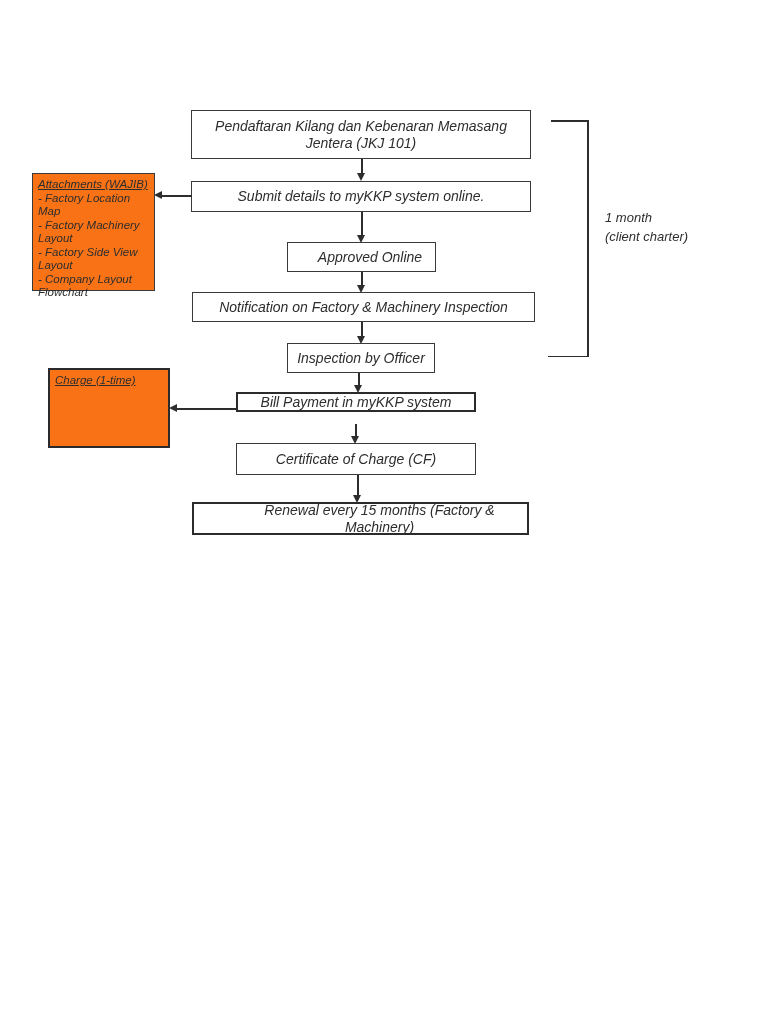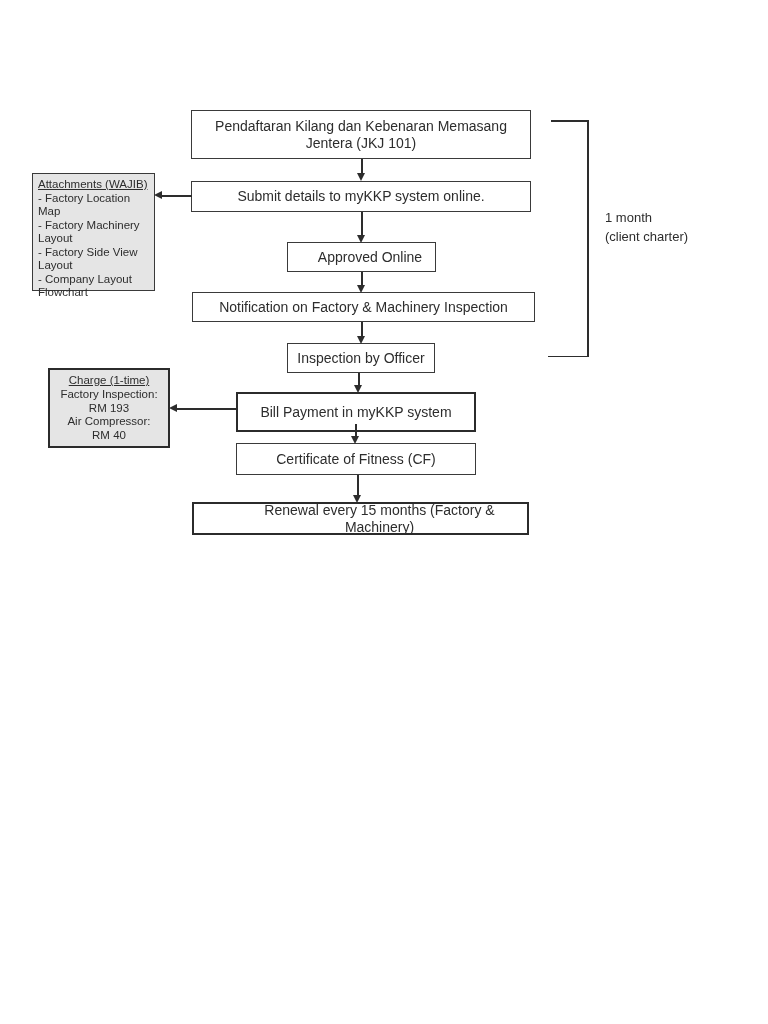--- a/index.html
+++ b/index.html
@@ -1,15 +1,15 @@
 <!DOCTYPE html>
 <html><head>
 <meta charset="utf-8">
 <style>
-  * { margin: 0; padding: 0; box-sizing: border-box; }
+  * { margin: 0; padding: 0; box-sizing: border-box; font-style: italic; }
   html, body { background: #ffffff; }
   body { font-family: "Liberation Sans", sans-serif; }
   #page {
     position: relative;
     width: 768px;
     height: 1024px;
     background: #ffffff;
     overflow: hidden;
     color: #2d2d2d;
   }
@@ -23,28 +23,28 @@
     text-align: center;
     font-size: 14px;
     line-height: 17px;
     color: #2d2d2d;
     padding: 2px 6px;
   }
   .flow-box.bold-border { border-width: 2.2px; border-color: #2b2b2b; }
   .note-box {
     position: absolute;
     border: 1.6px solid #3a3a3a;
-    background: #e5e5e5;
+    background: #f97316;
     font-size: 11.5px;
     color: #2d2d2d;
     padding: 4px 5px 18px 5px;
   }
   .note-box .heading { text-decoration: underline; }
   #attachments-note { line-height: 13.5px; }
-  #charge-note { line-height: 13.8px; border-width: 2.2px; border-color: #2b2b2b; text-align: center; }
+  #charge-note { line-height: 13.8px; border-width: 2.2px; border-color: #2b2b2b; }
   .vline { position: absolute; width: 2px; background: #2d2d2d; }
   .hline { position: absolute; height: 2px; background: #2d2d2d; }
   .thinv { position: absolute; width: 1.5px; background: #2d2d2d; }
   .thinh { position: absolute; height: 1.5px; background: #2d2d2d; }
   .head-down {
     position: absolute; width: 0; height: 0;
     border-left: 4.5px solid transparent;
     border-right: 4.5px solid transparent;
     border-top: 8px solid #2d2d2d;
   }
@@ -81,26 +81,26 @@
   </div>
 
   <div class="flow-box" style="left:192px; top:292px; width:343px; height:30px;">
     <span>Notification on Factory &amp; Machinery Inspection</span>
   </div>
 
   <div class="flow-box" style="left:287px; top:343px; width:148px; height:30px;">
     <span>Inspection by Officer</span>
   </div>
 
-  <div class="flow-box bold-border" style="left:236px; top:392px; width:240px; height:40px;">
+  <div class="flow-box bold-border" style="left:236px; top:392px; width:240px; height:20px;">
     <span>Bill Payment in myKKP system</span>
   </div>
 
   <div class="flow-box" style="left:236px; top:443px; width:240px; height:32px;">
-    <span>Certificate of Fitness (CF)</span>
+    <span>Certificate of Charge (CF)</span>
   </div>
 
   <div class="flow-box bold-border" style="left:192px; top:502px; width:337px; height:33px;padding-left:44px;">
     <span>Renewal every 15 months (Factory &amp; Machinery)</span>
   </div>
 
   <div class="note-box" id="attachments-note" style="left:32px; top:173px; width:123px; height:118px;">
     <div class="heading">Attachments (WAJIB)</div>
     <div>
         <div>- Factory Location Map</div>
@@ -108,26 +108,20 @@
         <div>Layout</div>
         <div>- Factory Side View</div>
         <div>Layout</div>
         <div>- Company Layout</div>
         <div>Flowchart</div>
       </div>
   </div>
 
   <div class="note-box" id="charge-note" style="left:48px; top:368px; width:122px; height:80px;">
     <div class="heading">Charge (1-time)</div>
-    <div>
-        <div>Factory Inspection:</div>
-        <div>RM 193</div>
-        <div>Air Compressor:</div>
-        <div>RM 40</div>
-      </div>
   </div>
 
   <div class="vline" style="left:360.5px; top:159px; height:15px;"></div>
   <div class="head-down" style="left:356.5px; top:173px;"></div>
 
   <div class="vline" style="left:360.5px; top:212px; height:23px;"></div>
   <div class="head-down" style="left:356.5px; top:234.5px;"></div>
 
   <div class="vline" style="left:360.5px; top:272px; height:13px;"></div>
   <div class="head-down" style="left:356.5px; top:284.5px;"></div>

